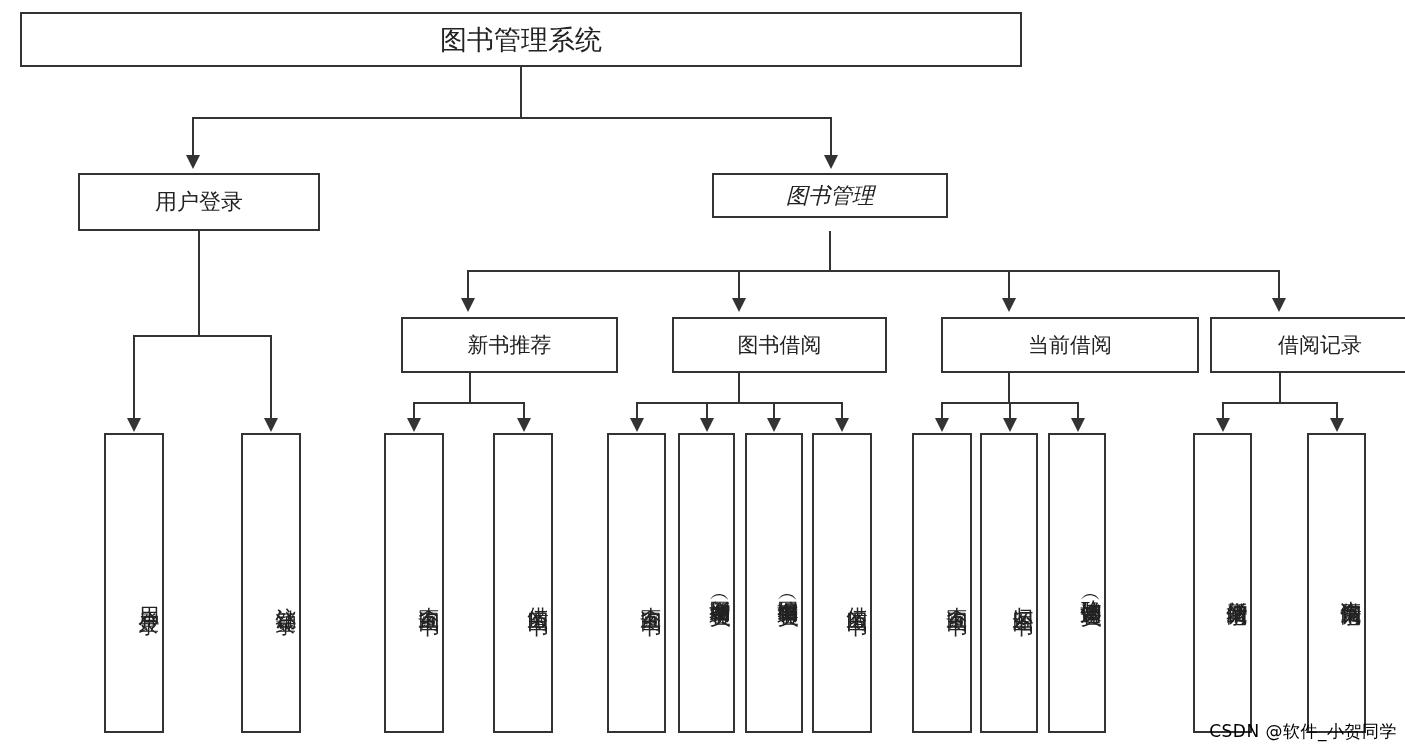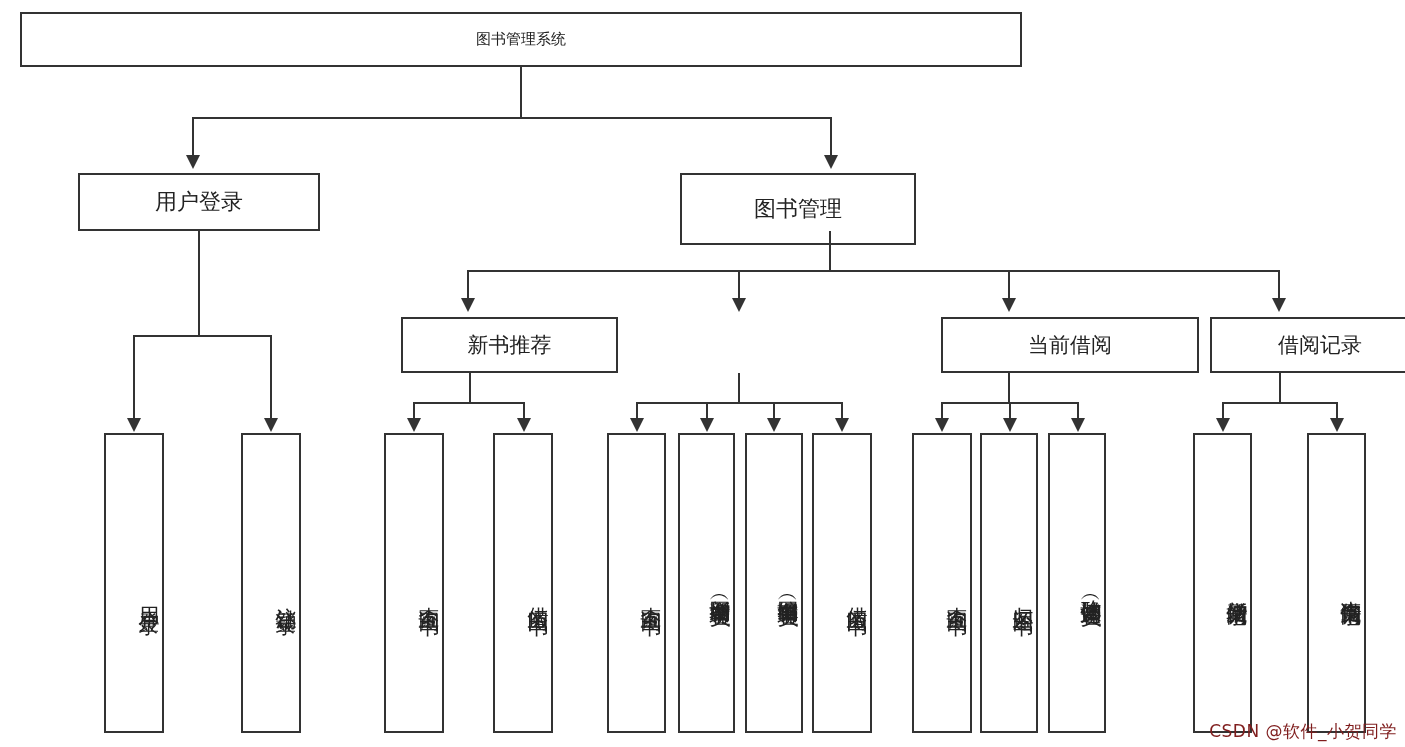--- a/index.html
+++ b/index.html
@@ -23,21 +23,21 @@
     background:#ffffff;
     border:2px solid #333333;
     display:flex;
     align-items:center;
     justify-content:center;
     text-align:center;
     color:#222222;
     line-height:1.25;
   }
   .node.root{
-    font-size:15px;
+    font-size:27px;
   }
   .node.lvl1{
     font-size:22px;
   }
   .node.lvl2{
     font-size:21px;
     margin-left:40px;
   }
   
   .node.leaf{
@@ -67,21 +67,21 @@
     border-left:7px solid transparent;
     border-right:7px solid transparent;
     border-top:14px solid #333333;
   }
   
   #watermark{
     position:absolute;
     right:8px;
     bottom:4px;
     font-size:17px;
-    color:#7f1d1d;
+    color:#000000;
     white-space:nowrap;
     letter-spacing:0.5px;
     pointer-events:none;
   }
 </style>
 </head>
 <body>
 
 <div id="canvas">
 
@@ -95,21 +95,21 @@
 
   <div class="edge v" style="left:192px;top:117px;height:40px;"></div>
   <div class="arrow" style="left:186px;top:155px;"></div>
   <div class="edge v" style="left:830px;top:117px;height:40px;"></div>
   <div class="arrow" style="left:824px;top:155px;"></div>
 
   <div class="node lvl1" style="left:78px;top:173px;width:242px;height:58px;">
     <span>用户登录</span>
   </div>
 
-  <div class="node lvl1" style="left:680px;top:173px;width:236px;height:72px;">
+  <div class="node lvl1" style="left:712px;top:173px;width:236px;height:45px;font-style:italic;">
     <span>图书管理</span>
   </div>
 
   <div class="edge v" style="left:198px;top:231px;height:104px;"></div>
   <div class="edge h" style="left:133px;top:335px;width:138px;"></div>
   <div class="edge v" style="left:133px;top:335px;height:85px;"></div>
   <div class="arrow" style="left:127px;top:418px;"></div>
   <div class="edge v" style="left:270px;top:335px;height:85px;"></div>
   <div class="arrow" style="left:264px;top:418px;"></div>
 
@@ -120,20 +120,23 @@
   <div class="edge v" style="left:738px;top:270px;height:30px;"></div>
   <div class="arrow" style="left:732px;top:298px;"></div>
   <div class="edge v" style="left:1008px;top:270px;height:30px;"></div>
   <div class="arrow" style="left:1002px;top:298px;"></div>
   <div class="edge v" style="left:1278px;top:270px;height:30px;"></div>
   <div class="arrow" style="left:1272px;top:298px;"></div>
 
   <div class="node lvl2" style="left:361px;top:317px;width:217px;height:56px;">
     <span>新书推荐</span>
   </div>
+  <div class="node lvl2" style="left:632px;top:317px;width:215px;height:56px;">
+    <span>图书借阅</span>
+  </div>
   <div class="node lvl2" style="left:901px;top:317px;width:258px;height:56px;">
     <span>当前借阅</span>
   </div>
   <div class="node lvl2" style="left:1170px;top:317px;width:220px;height:56px;">
     <span>借阅记录</span>
   </div>
 
   <div class="edge v" style="left:469px;top:373px;height:30px;"></div>
   <div class="edge h" style="left:413px;top:402px;width:112px;"></div>
   <div class="edge v" style="left:413px;top:402px;height:18px;"></div>

